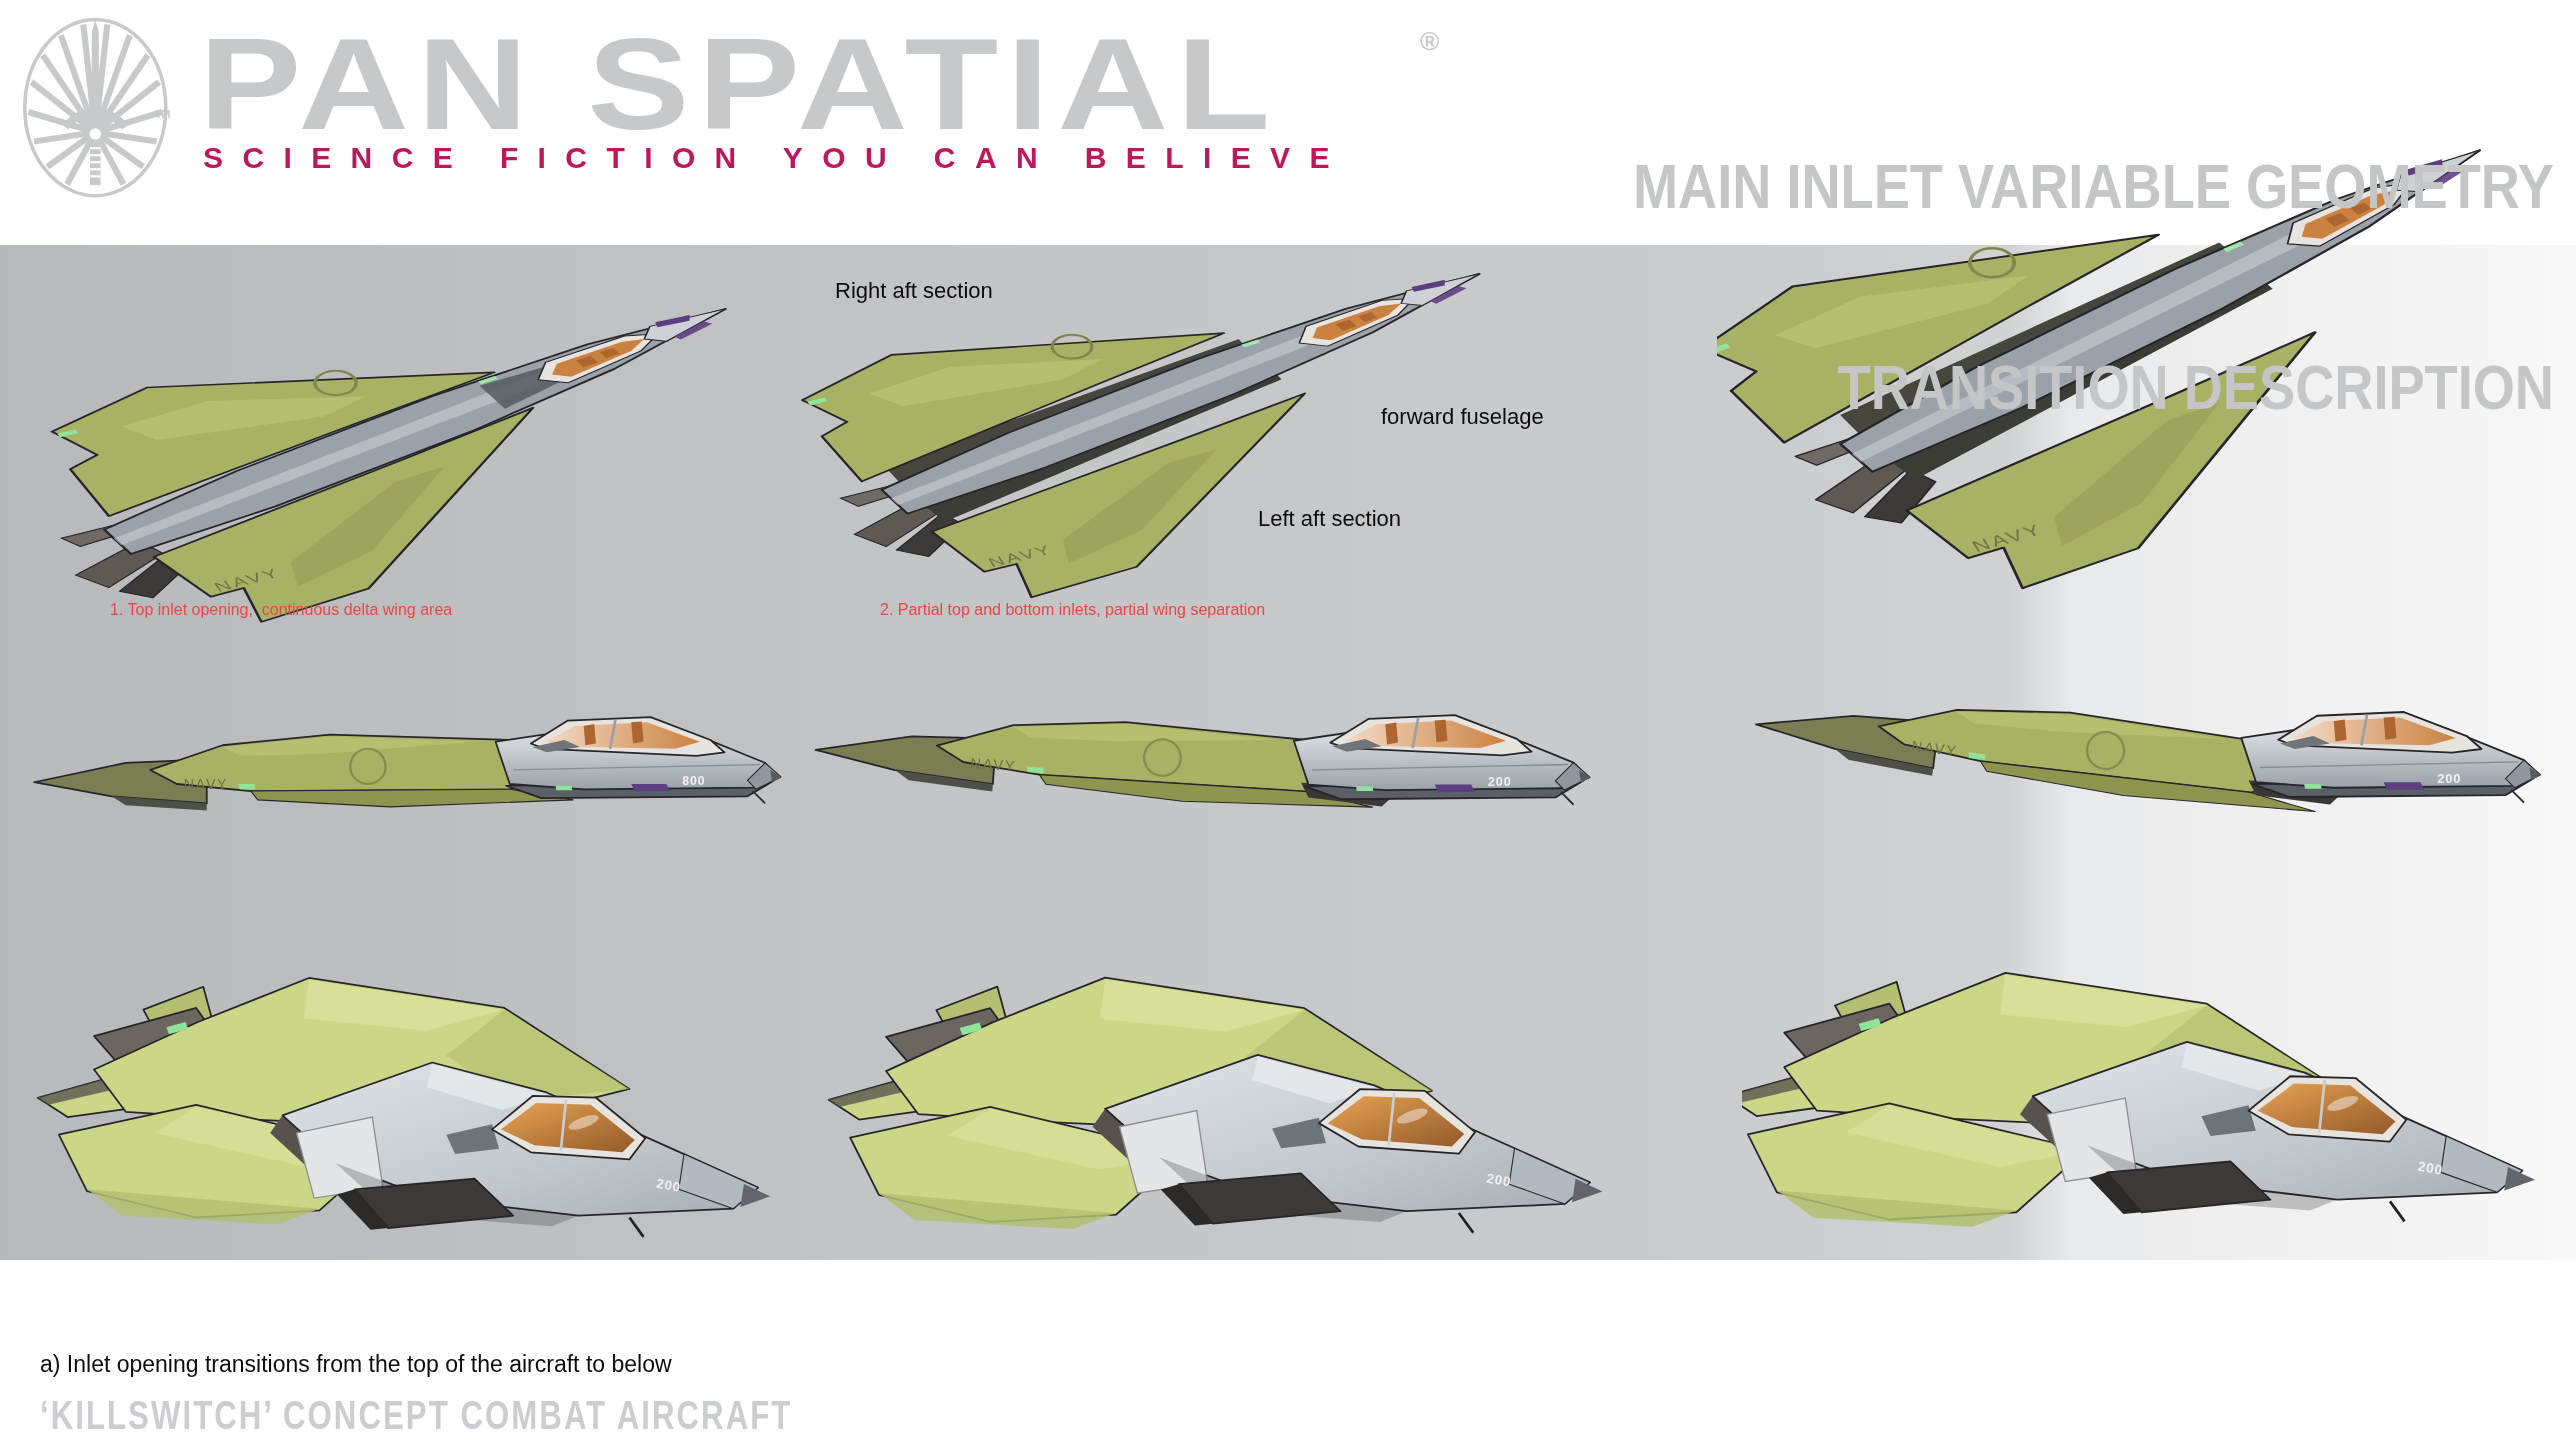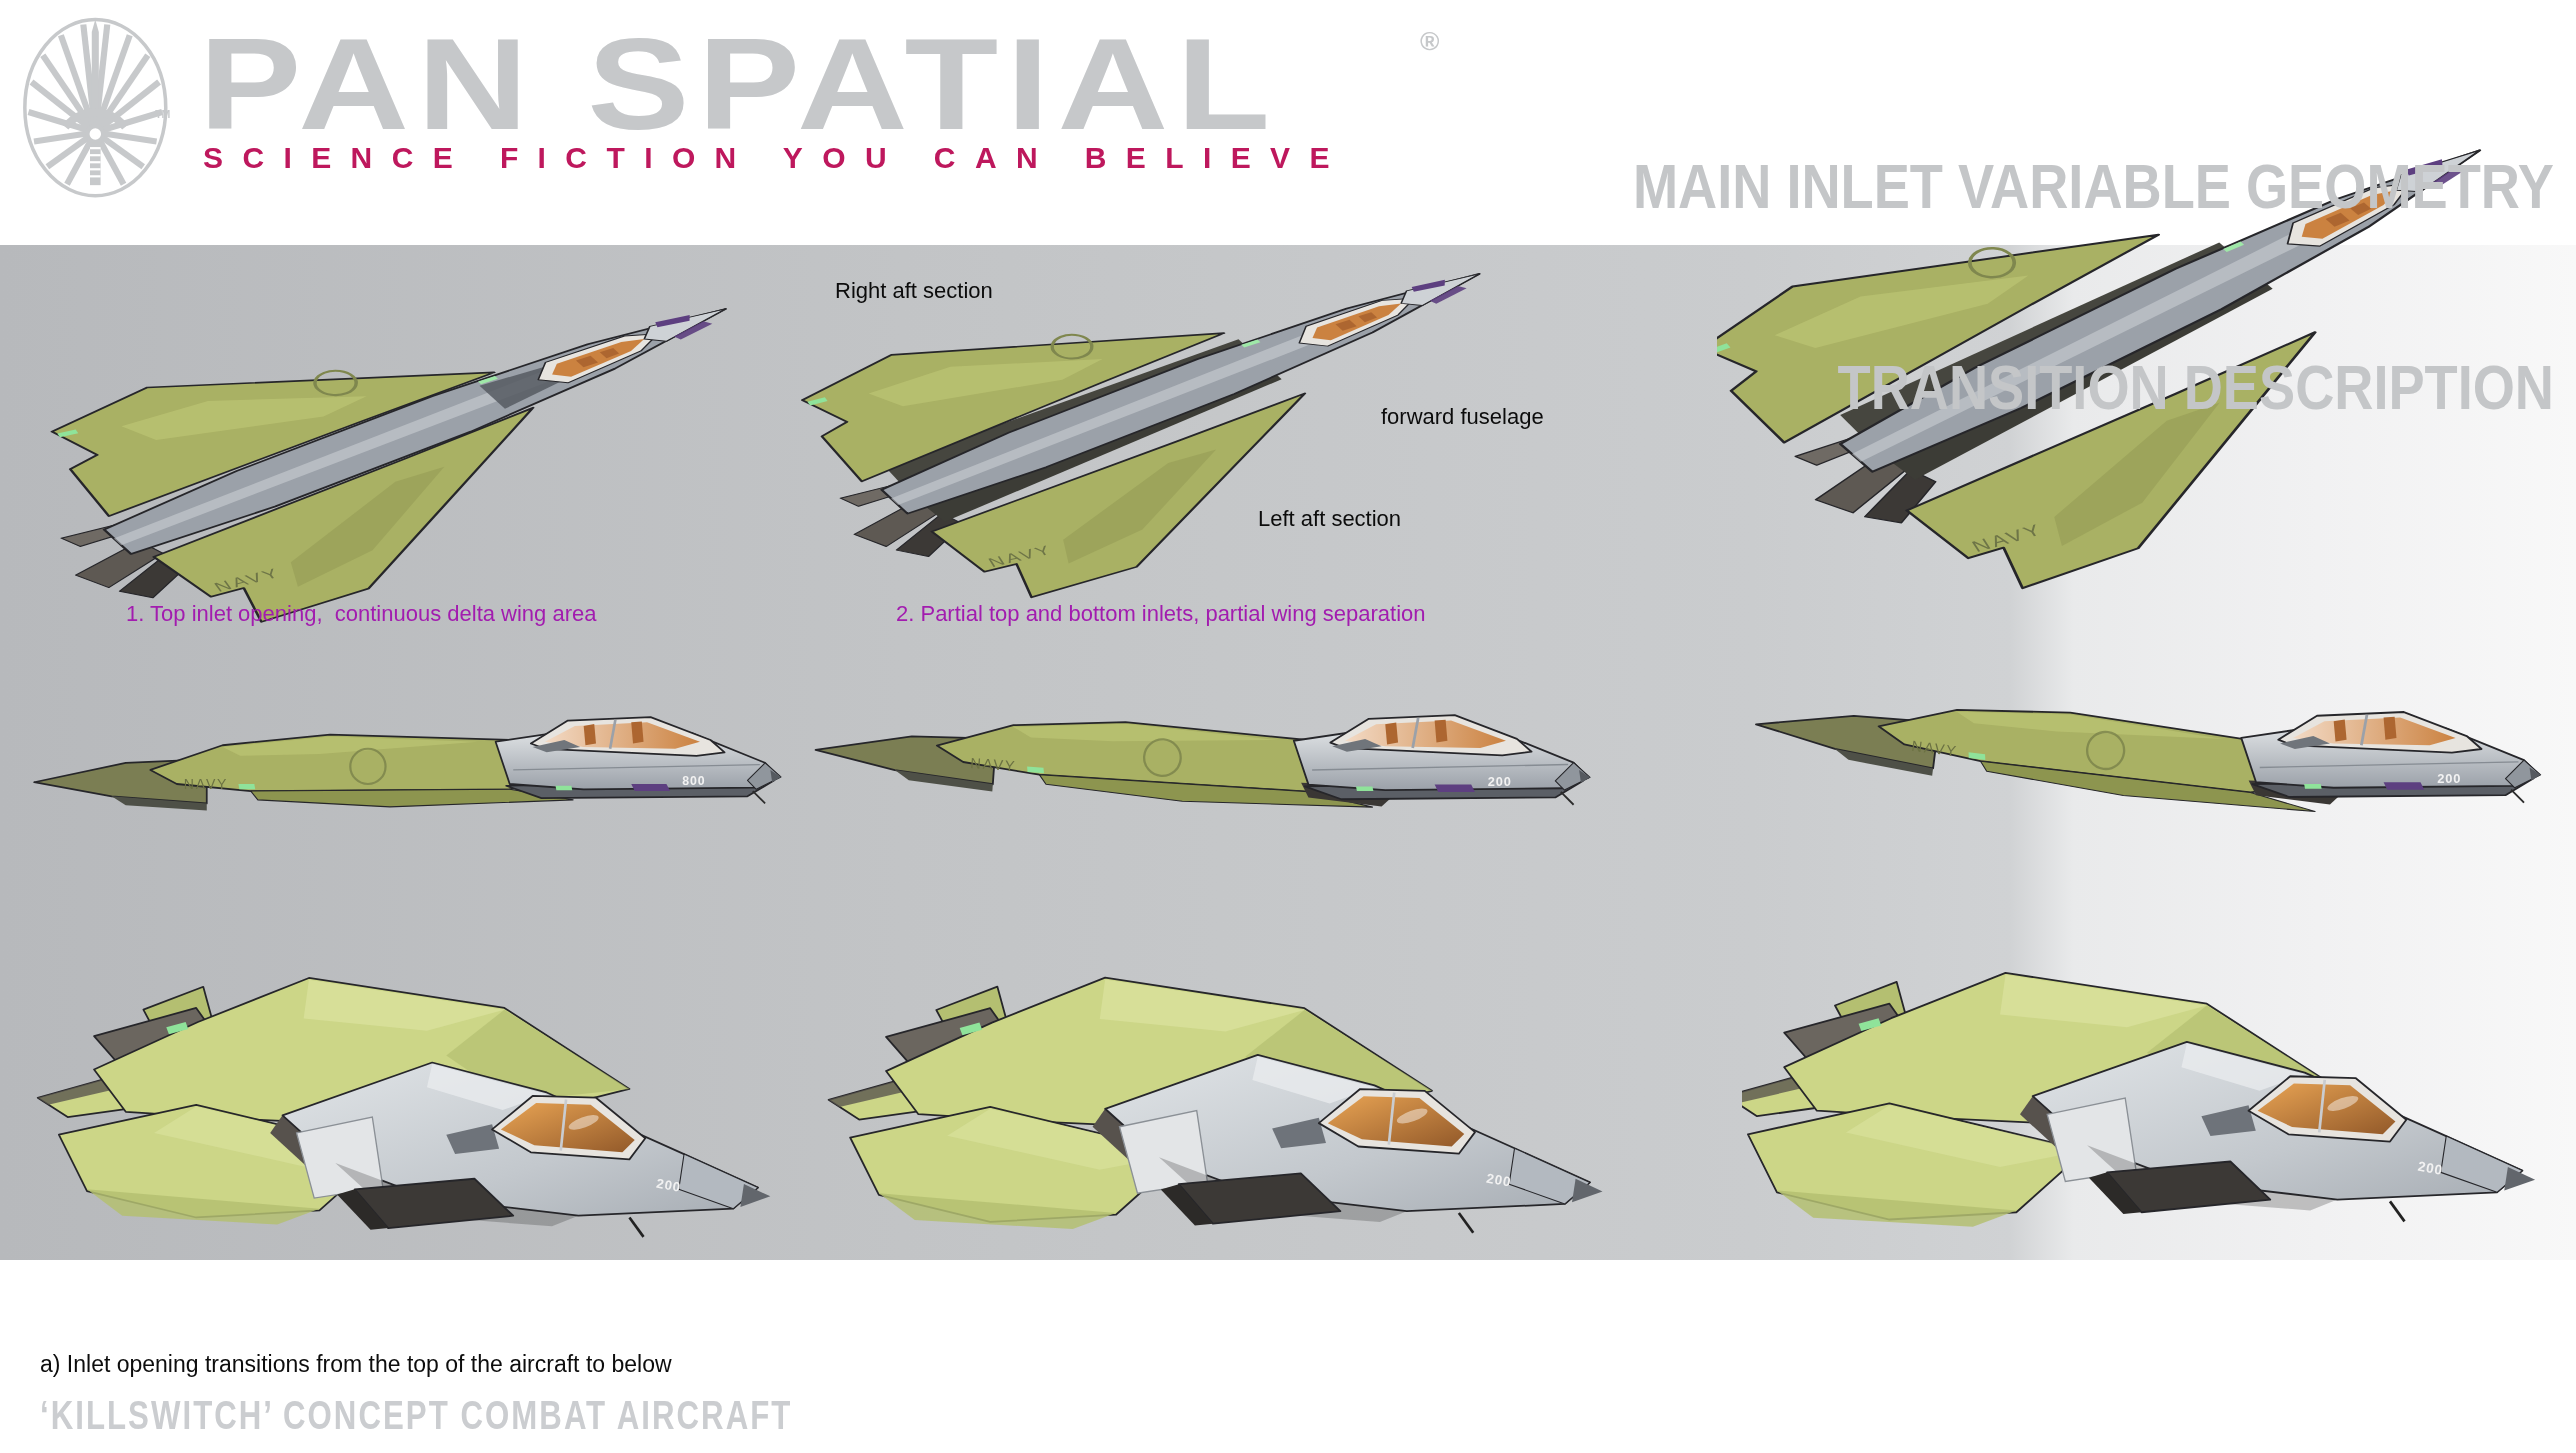--- a/index.html
+++ b/index.html
@@ -11,21 +11,21 @@
                #e9eaeb 80.5%,#f1f1f2 90%,#f8f8f8 100%);}
   .hdr-brand{position:absolute;left:199px;top:19.4px;z-index:4;font-size:130px;font-weight:bold;
     letter-spacing:7px;color:#c6c8ca;line-height:1;transform:scaleX(1.18);transform-origin:left top;white-space:pre;}
   .hdr-reg{position:absolute;left:1420px;top:26.4px;z-index:4;font-size:26.4px;color:#c6c8ca;font-weight:bold;}
   .hdr-tag{position:absolute;left:203px;top:141px;z-index:4;font-size:30px;font-weight:bold;
     letter-spacing:19.4px;color:#be185d;white-space:pre;}
   .doc-title{position:absolute;right:22px;top:19.4px;z-index:4;text-align:right;font-weight:bold;
     font-size:63px;line-height:67px;color:#c4c6c8;transform:scaleX(0.86);transform-origin:right top;white-space:pre;}
   .render{position:absolute;z-index:2;}
   .annot{position:absolute;z-index:5;font-size:22px;color:#0c0c0c;white-space:pre;}
-  .caption{position:absolute;z-index:5;font-size:22px;color:#a21caf;white-space:pre;margin-left:16px;}
+  .caption{position:absolute;z-index:5;font-size:16px;color:#ef4444;white-space:pre;}
   .para{position:absolute;left:40px;top:1289px;z-index:5;font-size:23px;line-height:30px;color:#0d0d0d;white-space:pre;}
   .foot-l{position:absolute;left:40px;top:1393px;z-index:4;font-size:40px;font-weight:bold;letter-spacing:2.6px;
     color:#cbcdd0;transform:scaleX(0.78);transform-origin:left top;white-space:pre;}
   .foot-r{position:absolute;right:22px;top:1453px;z-index:4;font-size:40px;font-weight:bold;letter-spacing:5.3px;
     color:#cbcdd0;white-space:pre;}
   svg{display:block;}
 </style>
 </head>
 <body>
 

